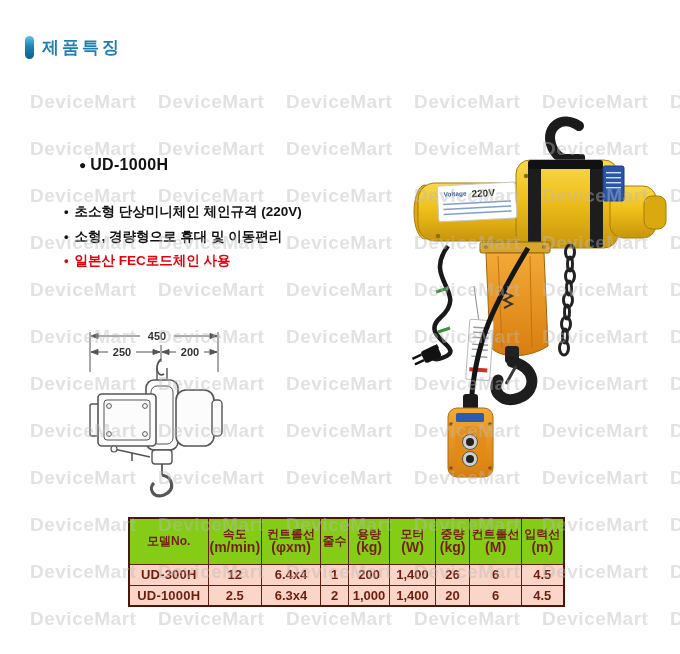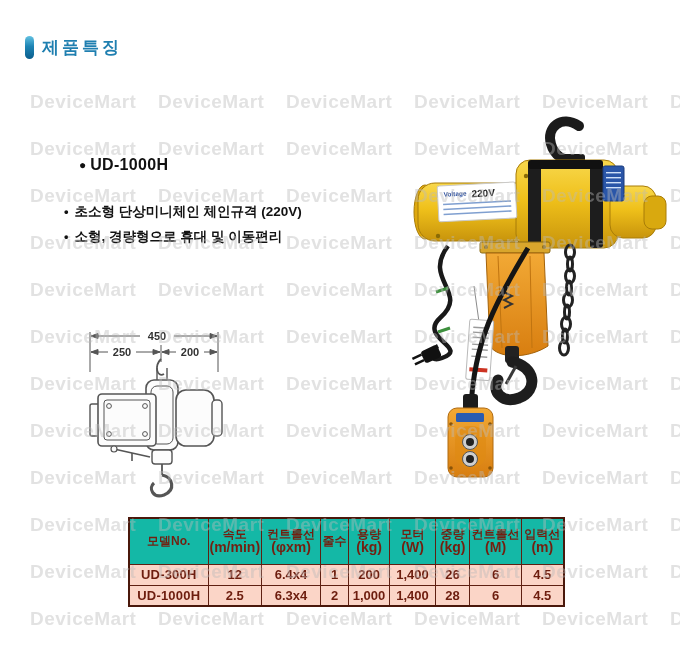--- a/index.html
+++ b/index.html
@@ -40,21 +40,21 @@
   .drawing-svg { position:absolute; left:58px; top:328px; z-index:2; }
   .photo-svg { position:absolute; left:378px; top:96px; z-index:2; }
 
   
   .spec-table { position:absolute; left:128px; top:517px; z-index:2;
                 border-collapse:collapse; table-layout:fixed;
                 border:2px solid #4a180b; }
   .spec-table th, .spec-table td {
       border:1px solid #5e2012; text-align:center; vertical-align:middle;
       padding:0 1px; overflow:hidden; }
-  .spec-table th { background:#14b8a6; color:#731f10; height:46px;
+  .spec-table th { background:#84cc16; color:#731f10; height:46px;
       font-size:12px; font-weight:700; line-height:13px; }
   .spec-table th .sub { font-size:14px; font-weight:700; }
   .spec-table td { background:#fbd5c7; color:#6d1d0e; height:21px;
       font-size:13px; font-weight:700; }
   .spec-table td.model { font-size:13px; letter-spacing:0.2px; }
 </style>
 </head>
 <body>
 
 <div class="page">
@@ -66,20 +66,21 @@
 
 
   <div class="model-line">
     <span class="model-bullet">●</span>
     <span class="model-name">UD-1000H</span>
   </div>
 
   <div class="features">
     <div class="feature-item"><span class="dot">•</span><span>초소형 단상미니체인 체인규격 (220V)</span></div>
     <div class="feature-item"><span class="dot">•</span><span>소형, 경량형으로 휴대 및 이동편리</span></div>
+    <div class="feature-item red"><span class="dot">•</span><span>일본산 FEC로드체인 사용</span></div>
   </div>
 
   <svg class="drawing-svg" width="238" height="174" viewBox="0 0 238 174">
     <g stroke="#555" stroke-width="1" fill="none">
 
       <line x1="32" y1="4" x2="32" y2="44"></line>
       <line x1="160" y1="4" x2="160" y2="44"></line>
       <line x1="103" y1="17" x2="103" y2="34"></line>
 
       <line x1="33" y1="8" x2="82" y2="8"></line>
@@ -321,21 +322,21 @@
         <td>6</td>
         <td>4.5</td>
       </tr>
       <tr>
         <td class="model">UD-1000H</td>
         <td>2.5</td>
         <td>6.3x4</td>
         <td>2</td>
         <td>1,000</td>
         <td>1,400</td>
-        <td>28</td>
+        <td>20</td>
         <td>6</td>
         <td>4.5</td>
       </tr>
     </tbody>
   </table>
 
   <div class="wm-layer">
       <span class="wm" style="left: 30px; top: 91px;">DeviceMart</span>
       <span class="wm" style="left: 158px; top: 91px;">DeviceMart</span>
       <span class="wm" style="left: 286px; top: 91px;">DeviceMart</span>

